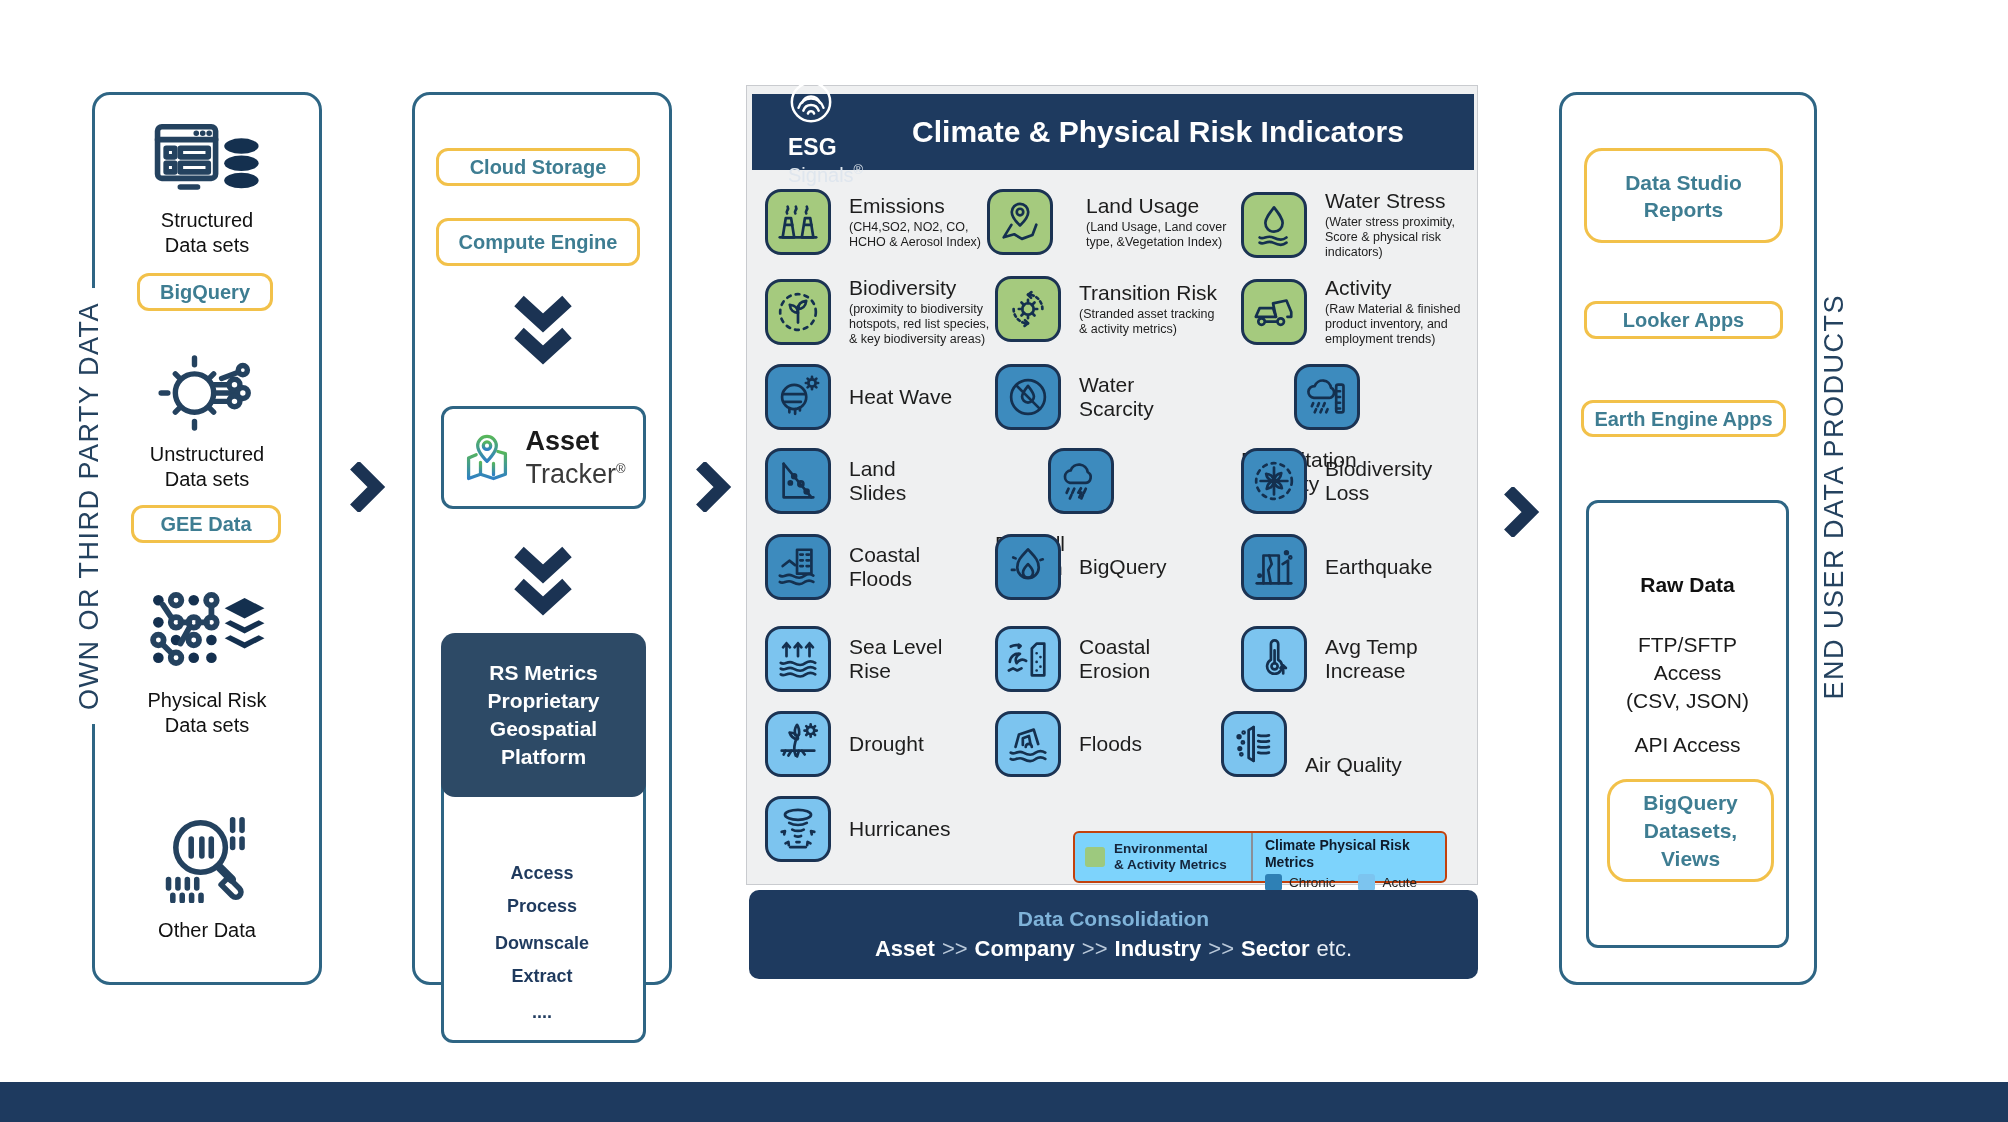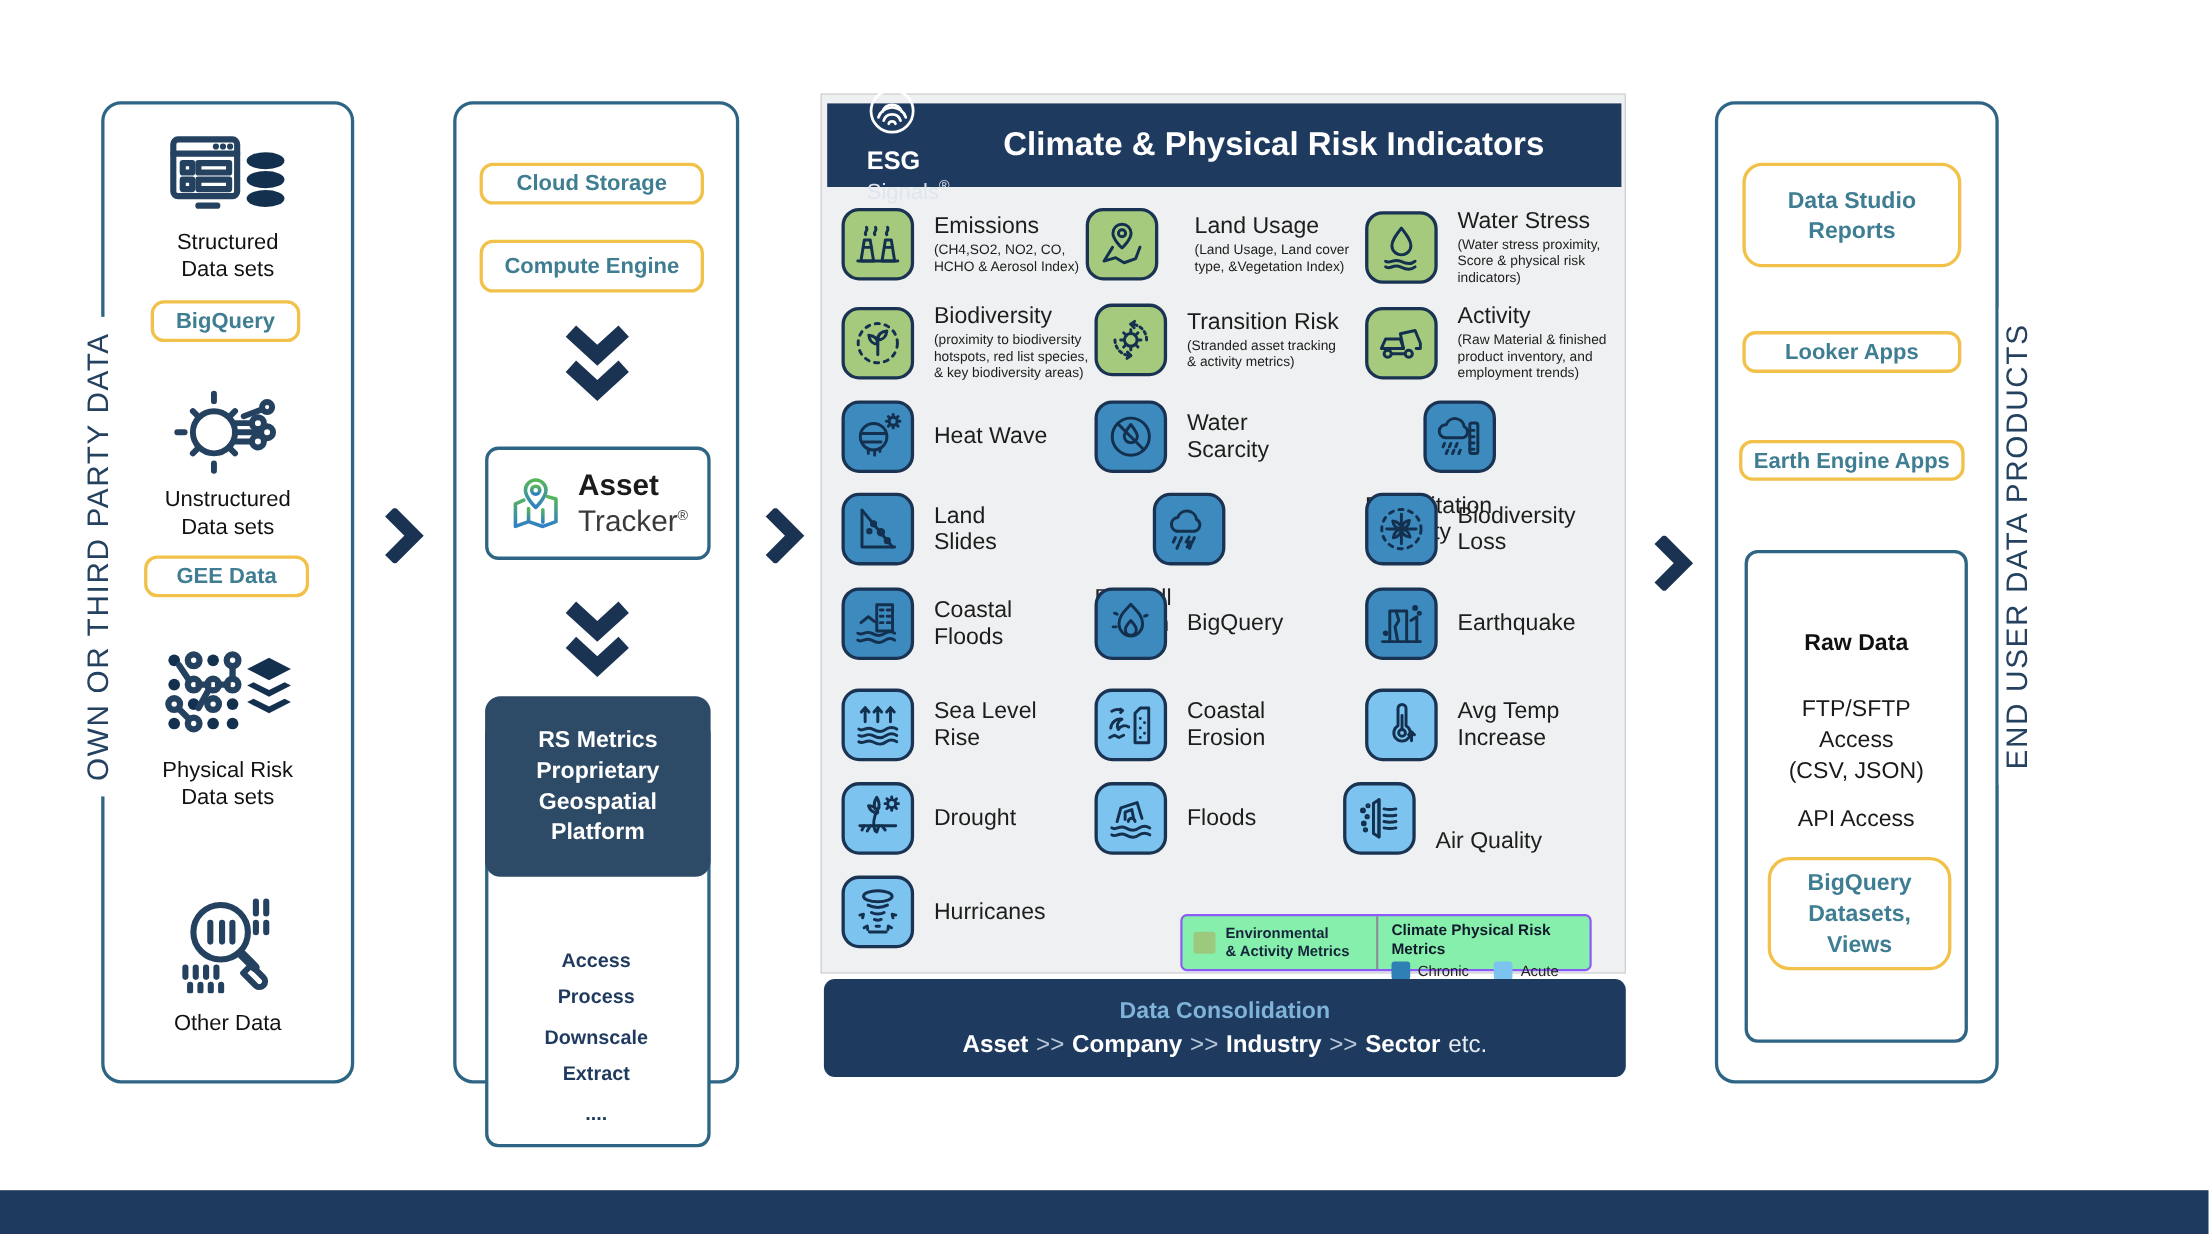--- a/index.html
+++ b/index.html
@@ -52,21 +52,21 @@
         display:flex;align-items:center;justify-content:center;box-sizing:border-box;}
   .env{background:#a5ca7e;}
   .chronic{background:#3d8bbe;}
   .acute{background:#7cc4ef;}
   .tile svg{width:46px;height:46px;}
   .ti{fill:none;stroke:#14304f;stroke-width:1.4;stroke-linecap:round;stroke-linejoin:round;}
   .gi-text{width:172px;}
   .gi-title{font-size:21px;color:#1d1d1d;line-height:24px;white-space:pre-line;}
   .gi-sub{font-size:12.5px;color:#1d1d1d;line-height:15px;white-space:pre-line;margin-top:2px;}
   
-  .legend{position:absolute;display:flex;background:#86efac;border:2px solid #8b5cf6;
+  .legend{position:absolute;display:flex;background:#7dd3fc;border:2px solid #c2410c;
           border-radius:6px;box-sizing:border-box;}
   .leg-left{width:176px;display:flex;align-items:center;gap:9px;padding:4px 10px;
             box-sizing:border-box;}
   .leg-sw{width:20px;height:20px;border-radius:3px;background:#9dc97e;flex:0 0 auto;}
   .leg-envtext{font-size:13.5px;font-weight:bold;color:#15253b;line-height:16px;white-space:pre-line;}
   .leg-right{flex:1;border-left:2px solid #8a8f98;padding:4px 12px;box-sizing:border-box;}
   .leg-title{font-size:14px;font-weight:bold;color:#0f1b2b;line-height:17px;}
   .leg-row{display:flex;align-items:center;gap:7px;margin-top:3px;}
   .leg-sq{width:17px;height:17px;border-radius:3px;flex:0 0 auto;}
   .leg-chronic-sw{background:#2e80b5;}

